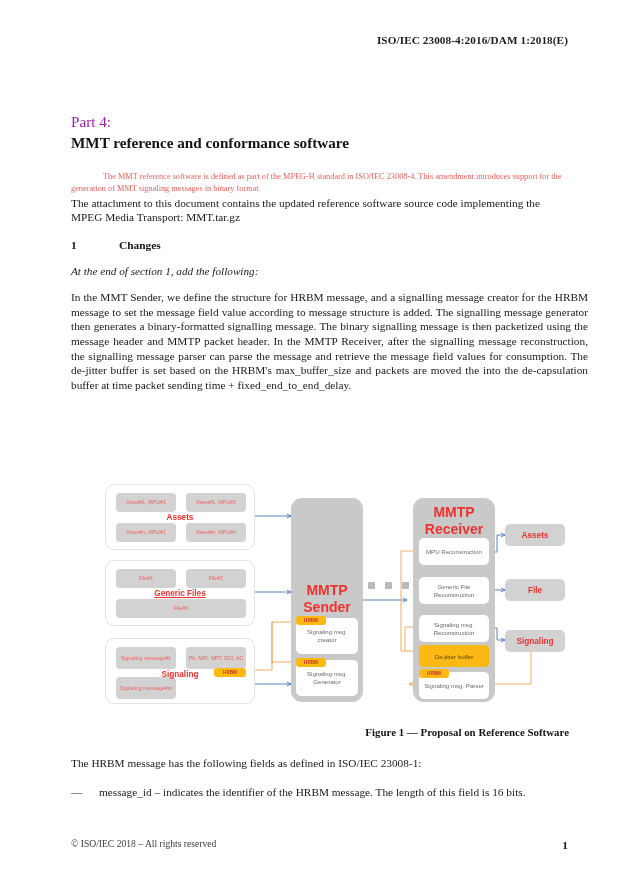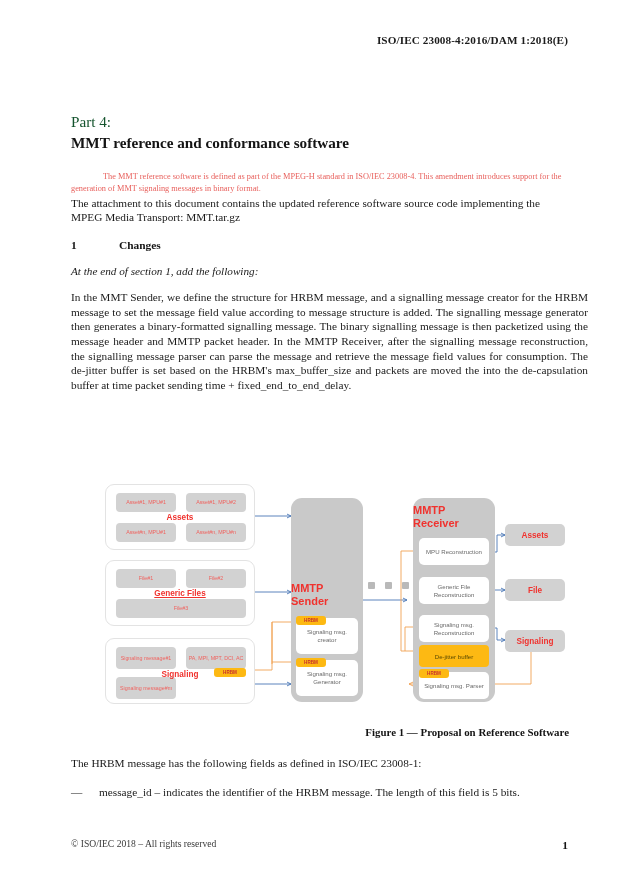--- a/index.html
+++ b/index.html
@@ -50,21 +50,21 @@
     color: #141414;
   }
 
   .part-block {
     margin: 0 0 18px 0;
   }
   .part-line {
     font-size: 15.2px;
     line-height: 1.35;
     font-weight: normal;
-    color: #14532d;
+    color: #a21caf;
   }
   .part-title {
     font-size: 15.2px;
     line-height: 1.35;
     font-weight: bold;
     color: #141414;
   }
 
   .amendment {
     font-size: 15.2px;
@@ -197,24 +197,25 @@
   }
   .pillar {
     position: absolute;
     background: #c9c9c9;
     border-radius: 11px;
   }
   .pillar-title {
     position: absolute;
     width: 100%;
     left: 0;
+    text-align: center;
     color: #f0322e;
     font-family: "Liberation Sans", sans-serif;
     font-weight: bold;
-    font-size: 11px;
+    font-size: 14px;
     line-height: 1.22;
   }
   .wbox {
     position: absolute;
     background: #ffffff;
     border-radius: 5px;
     color: #6a6a6a;
     font-family: "Liberation Sans", sans-serif;
     font-size: 6.1px;
     display: flex;
@@ -391,20 +392,20 @@
 
     </div>
   </div>
 
   <div class="fig-caption">Figure 1 — Proposal on Reference Software</div>
 
   <div class="after-fig">
     <p class="body-text" style="margin-bottom:0;">The HRBM message has the following fields as defined in ISO/IEC 23008-1:</p>
     <div class="dash-item">
       <span class="dash-mark">—</span>
-      <span>message_id – indicates the identifier of the HRBM message. The length of this field is 5 bits.</span>
+      <span>message_id – indicates the identifier of the HRBM message. The length of this field is 16 bits.</span>
     </div>
   </div>
 
   <div class="footer-left">© ISO/IEC 2018 – All rights reserved</div>
   <div class="footer-page">1</div>
 
 </div>
 
 </body></html>

